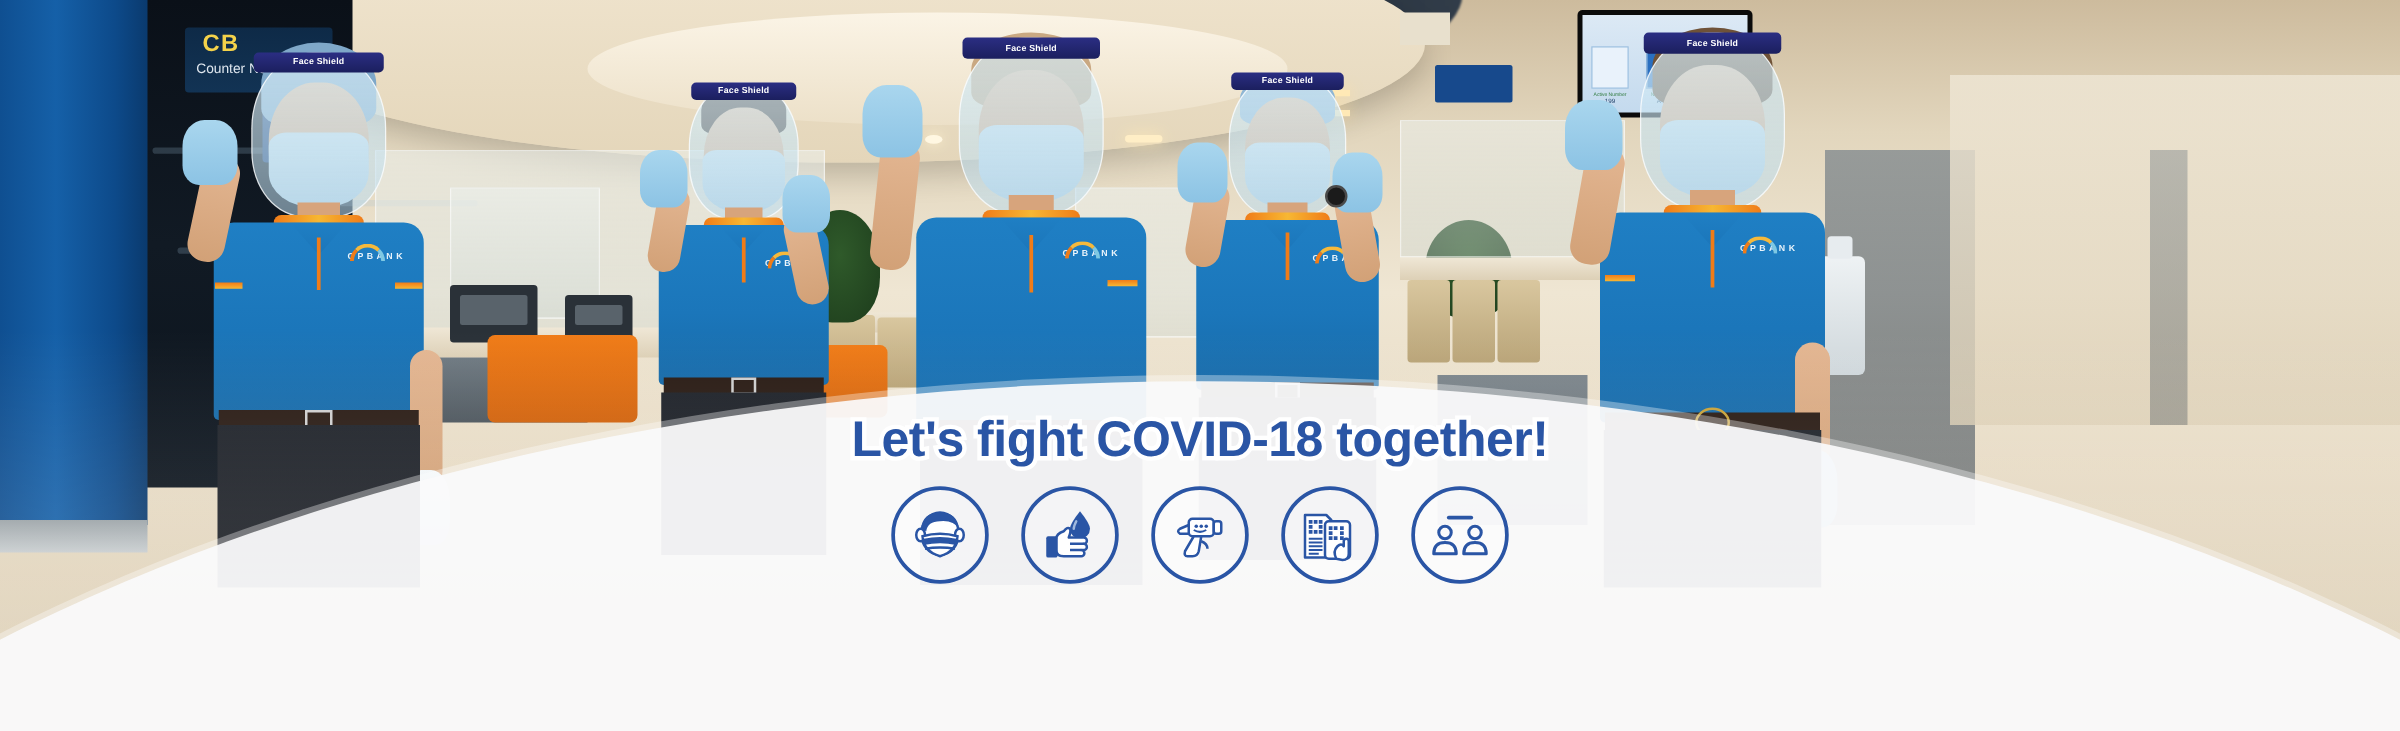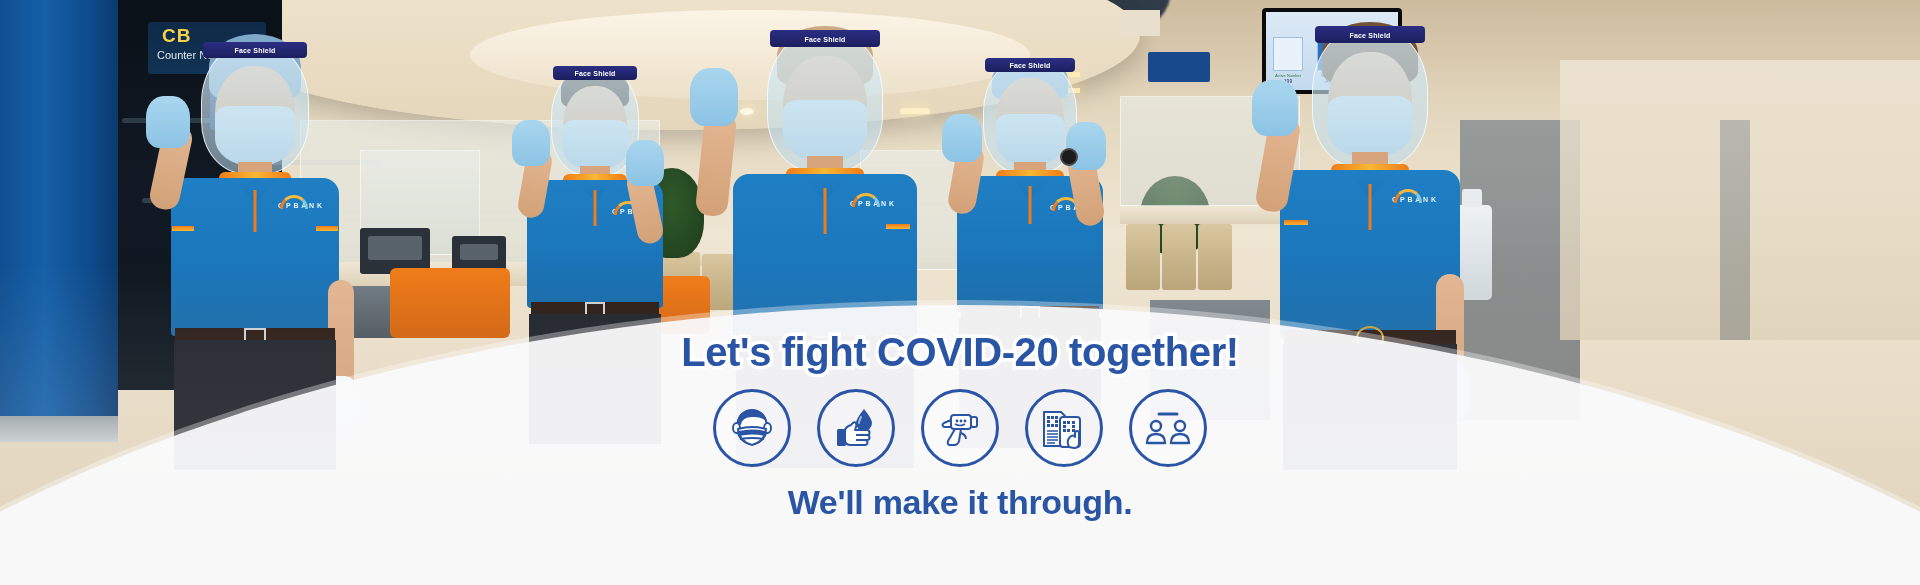--- a/index.html
+++ b/index.html
@@ -444,21 +444,21 @@
     </div>
 
     <div class="haze"></div>
   </div>
 
   <div class="curve2"></div>
   <div class="curve"></div>
 
   <div class="content">
 
-    <div class="headline">Let's fight COVID-20 together!</div>
+    <div class="headline">Let's fight COVID-18 together!</div>
 
     <div class="icons">
 
       <div class="icon-circle">
         <svg width="50" height="50" viewBox="0 0 50 50" aria-hidden="true">
           <ellipse cx="25" cy="24" rx="15" ry="17" fill="#ffffff" stroke="#2a55a5" stroke-width="2"></ellipse>
           <path d="M10 20 Q11 7 25 7 Q39 7 40 20 Q36 13 25 14 Q15 14 14 22 Z" fill="#2a55a5"></path>
           <ellipse cx="9.5" cy="25" rx="3.5" ry="5" fill="#ffffff" stroke="#2a55a5" stroke-width="2"></ellipse>
           <ellipse cx="40.5" cy="25" rx="3.5" ry="5" fill="#ffffff" stroke="#2a55a5" stroke-width="2"></ellipse>
           <path d="M11 26 Q25 22 39 26 Q38 38 25 42 Q12 38 11 26 Z" fill="#ffffff" stroke="#2a55a5" stroke-width="2"></path>
@@ -531,16 +531,15 @@
             <circle cx="13" cy="23" r="5"></circle>
             <path d="M4 40 Q4 31 13 31 Q22 31 22 40 Z"></path>
             <circle cx="37" cy="23" r="5"></circle>
             <path d="M28 40 Q28 31 37 31 Q46 31 46 40 Z"></path>
           </g>
         </svg>
       </div>
 
     </div>
 
-    <div class="subline">We'll make it through.</div>
   </div>
 
 </div>
 
 </body></html>

